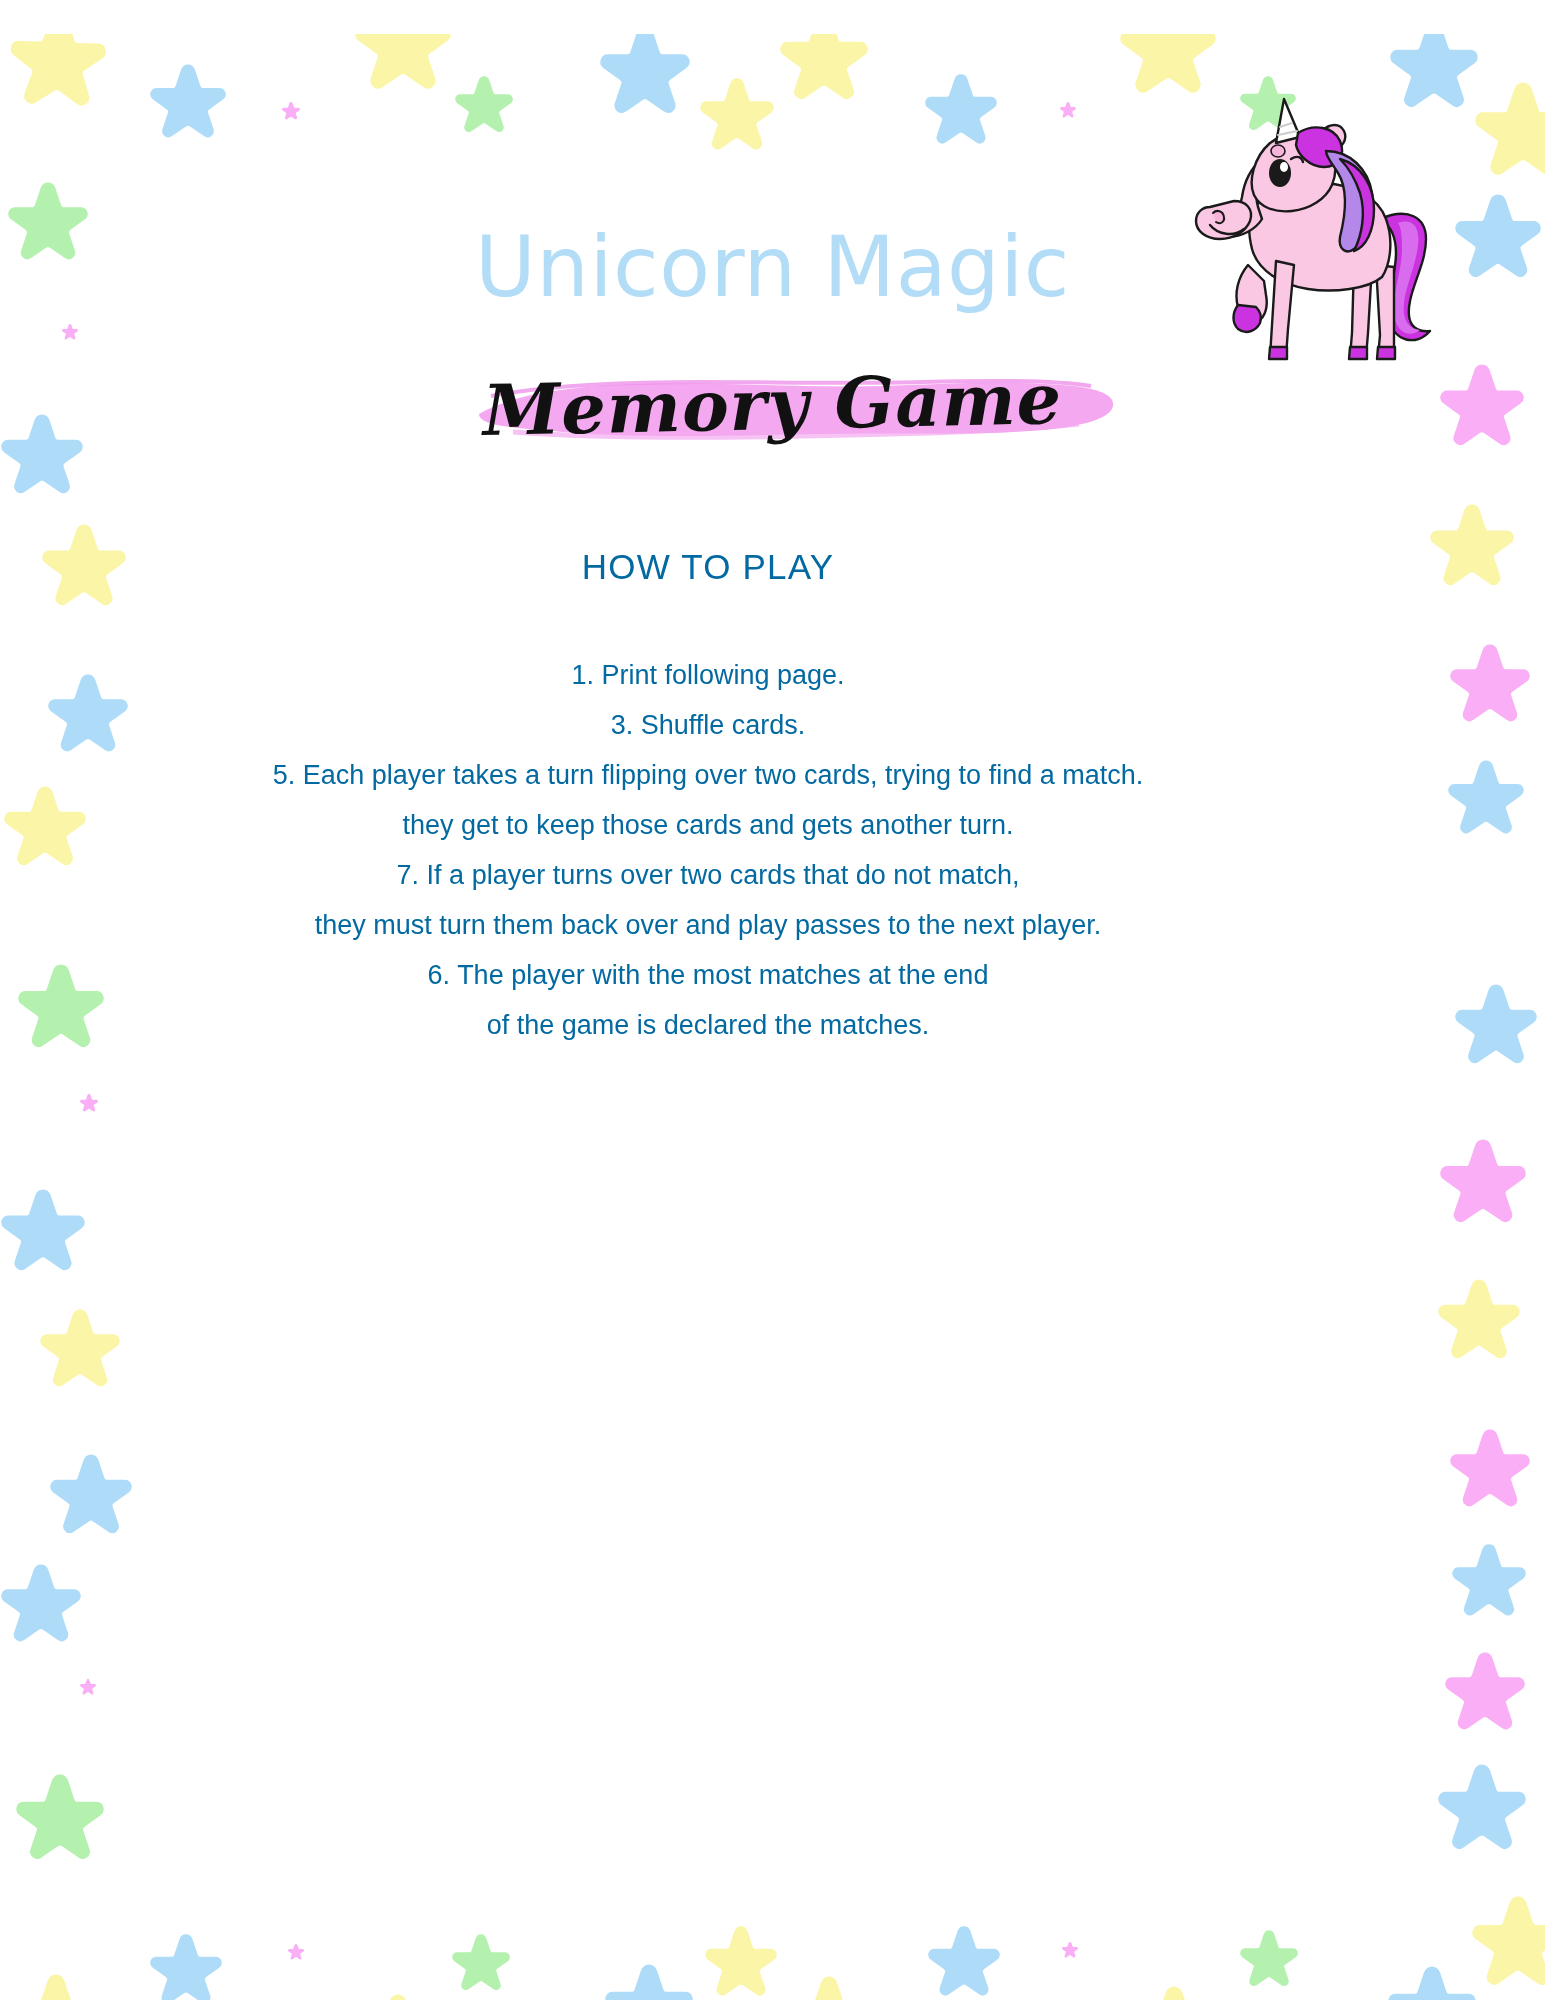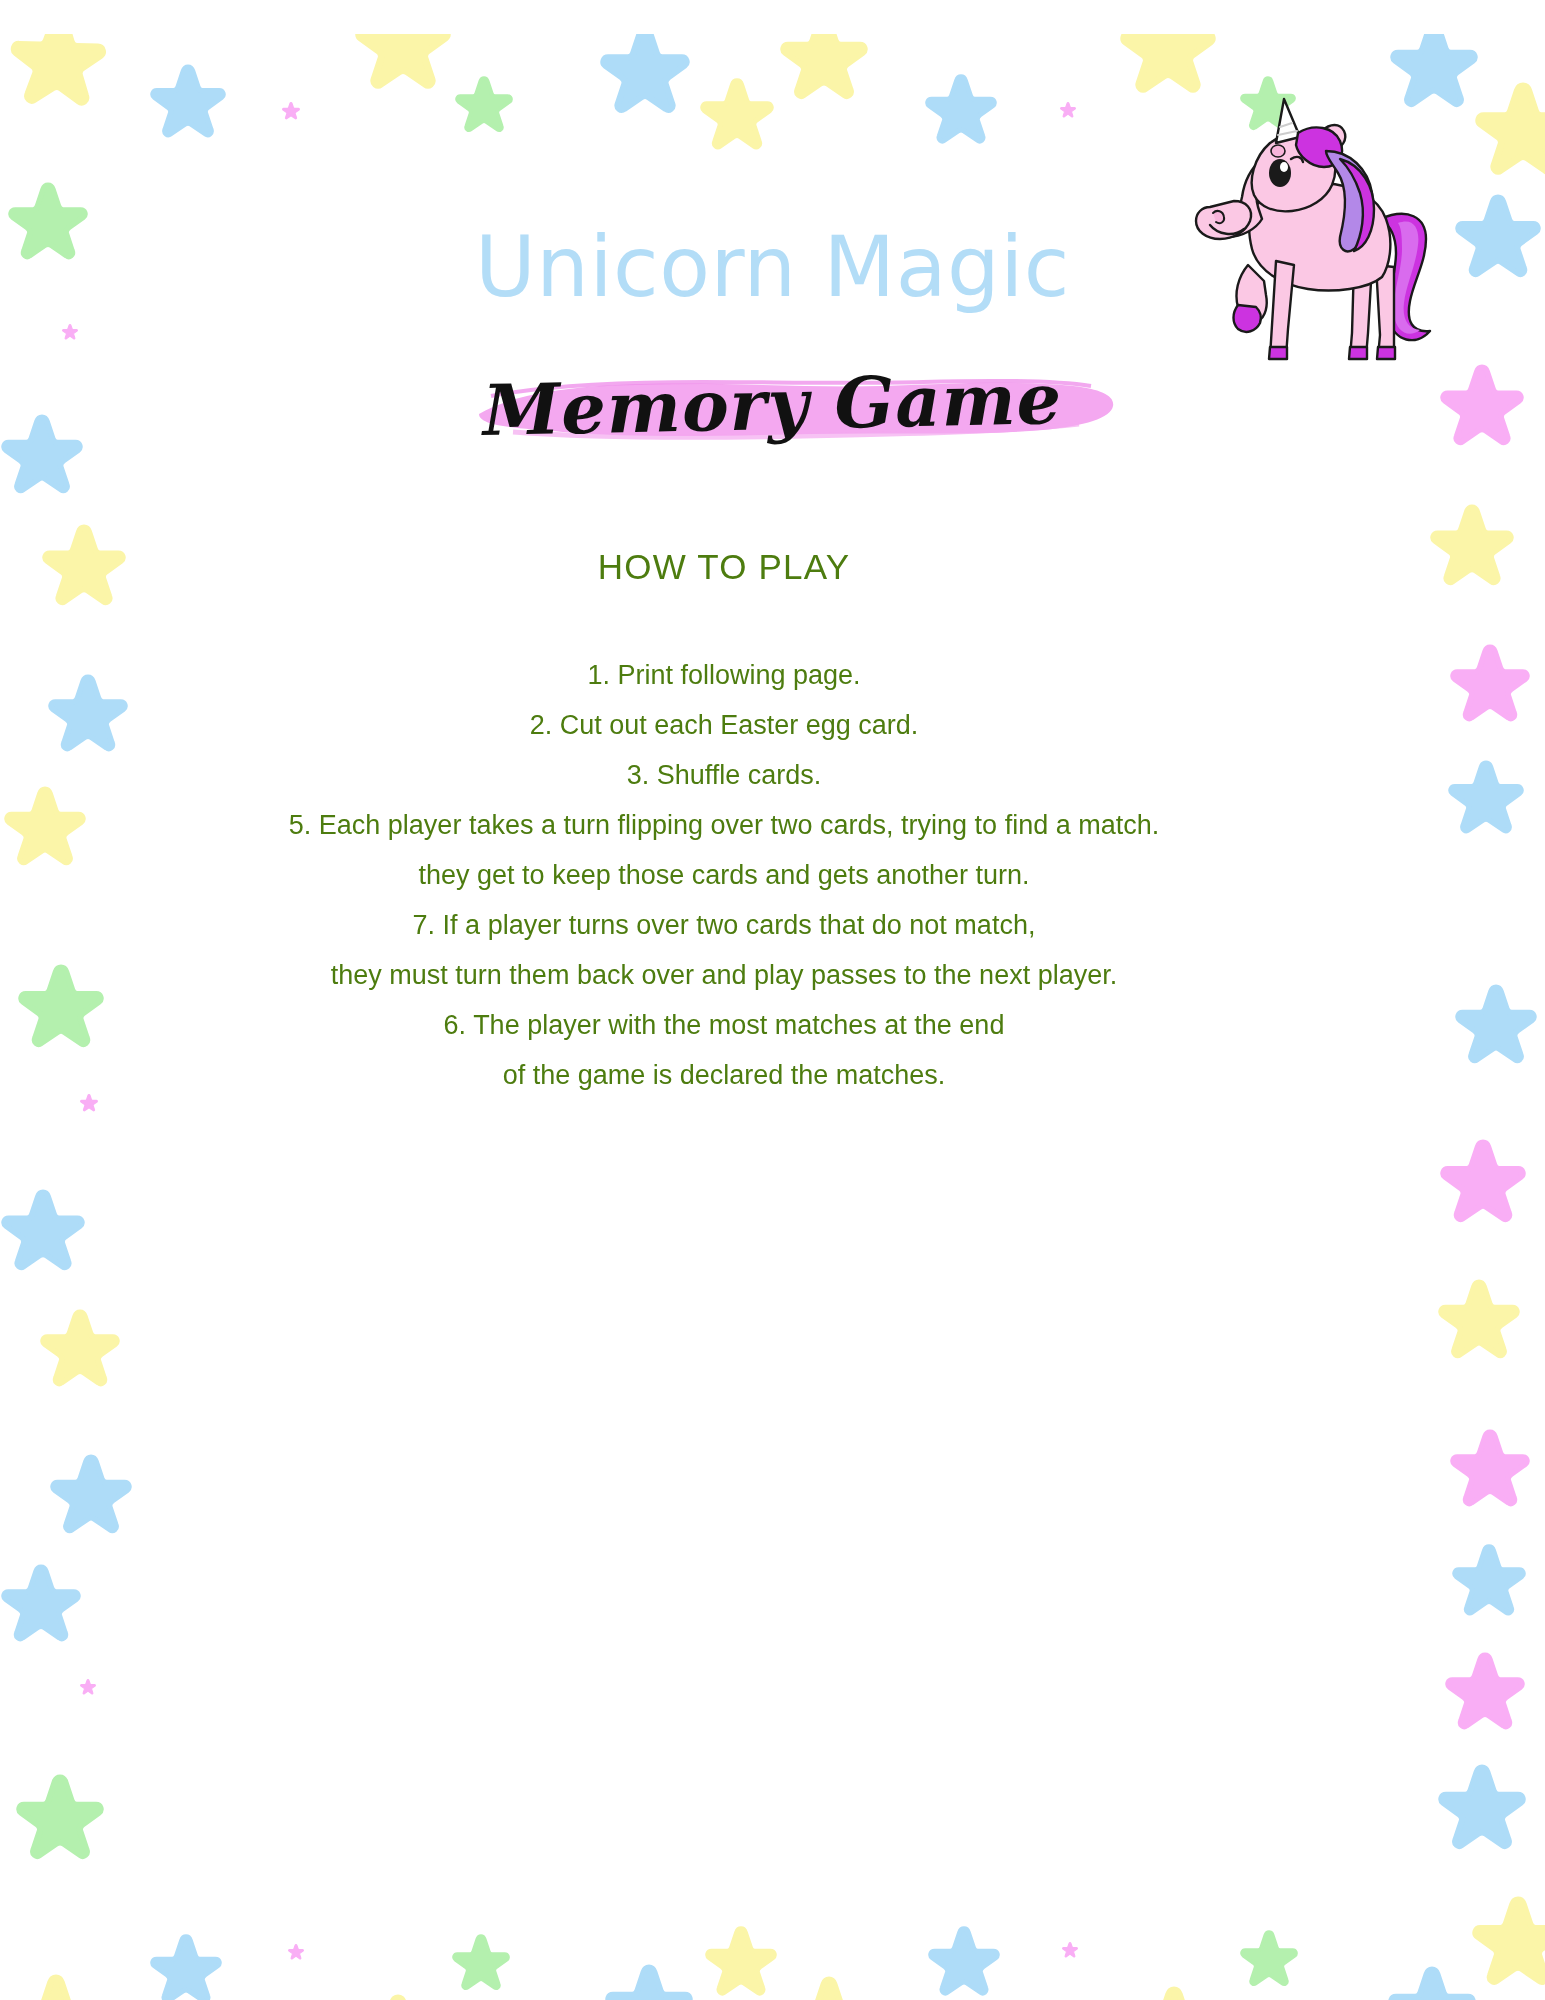--- a/index.html
+++ b/index.html
@@ -96,22 +96,21 @@
   }
 
   
   #instructions {
     position: absolute;
     left: 0;
     top: 512px;
     width: 1416px;
     z-index: 4;
     text-align: center;
-    color: #4d7c0f;
-    padding-left: 16px;
+    color: #0369a1;
   }
   #how-to-play {
     font-family: "Liberation Sans", sans-serif;
     font-size: 35px;
     letter-spacing: 1.2px;
     font-weight: 400;
     line-height: 1.2;
   }
   #steps-list {
     margin: 0;
@@ -374,21 +373,20 @@
         <path d="M40,62 C120,68 230,68 330,66 C430,64 530,62 606,54" stroke="#F4A8F0" stroke-width="5" fill="none" opacity="0.7"></path>
       </svg>
       <div id="title-script">Memory Game</div>
     </div>
   </div>
 
   <div id="instructions">
     <div id="how-to-play">HOW TO PLAY</div>
     <ul id="steps-list">
         <li>1. Print following page.</li>
-        <li>2. Cut out each Easter egg card.</li>
         <li>3. Shuffle cards.</li>
         <li>5. Each player takes a turn flipping over two cards, trying to find a match.</li>
         <li>they get to keep those cards and gets another turn.</li>
         <li>7. If a player turns over two cards that do not match,</li>
         <li>they must turn them back over and play passes to the next player.</li>
         <li>6. The player with the most matches at the end</li>
         <li>of the game is declared the matches.</li>
       </ul>
   </div>
 

